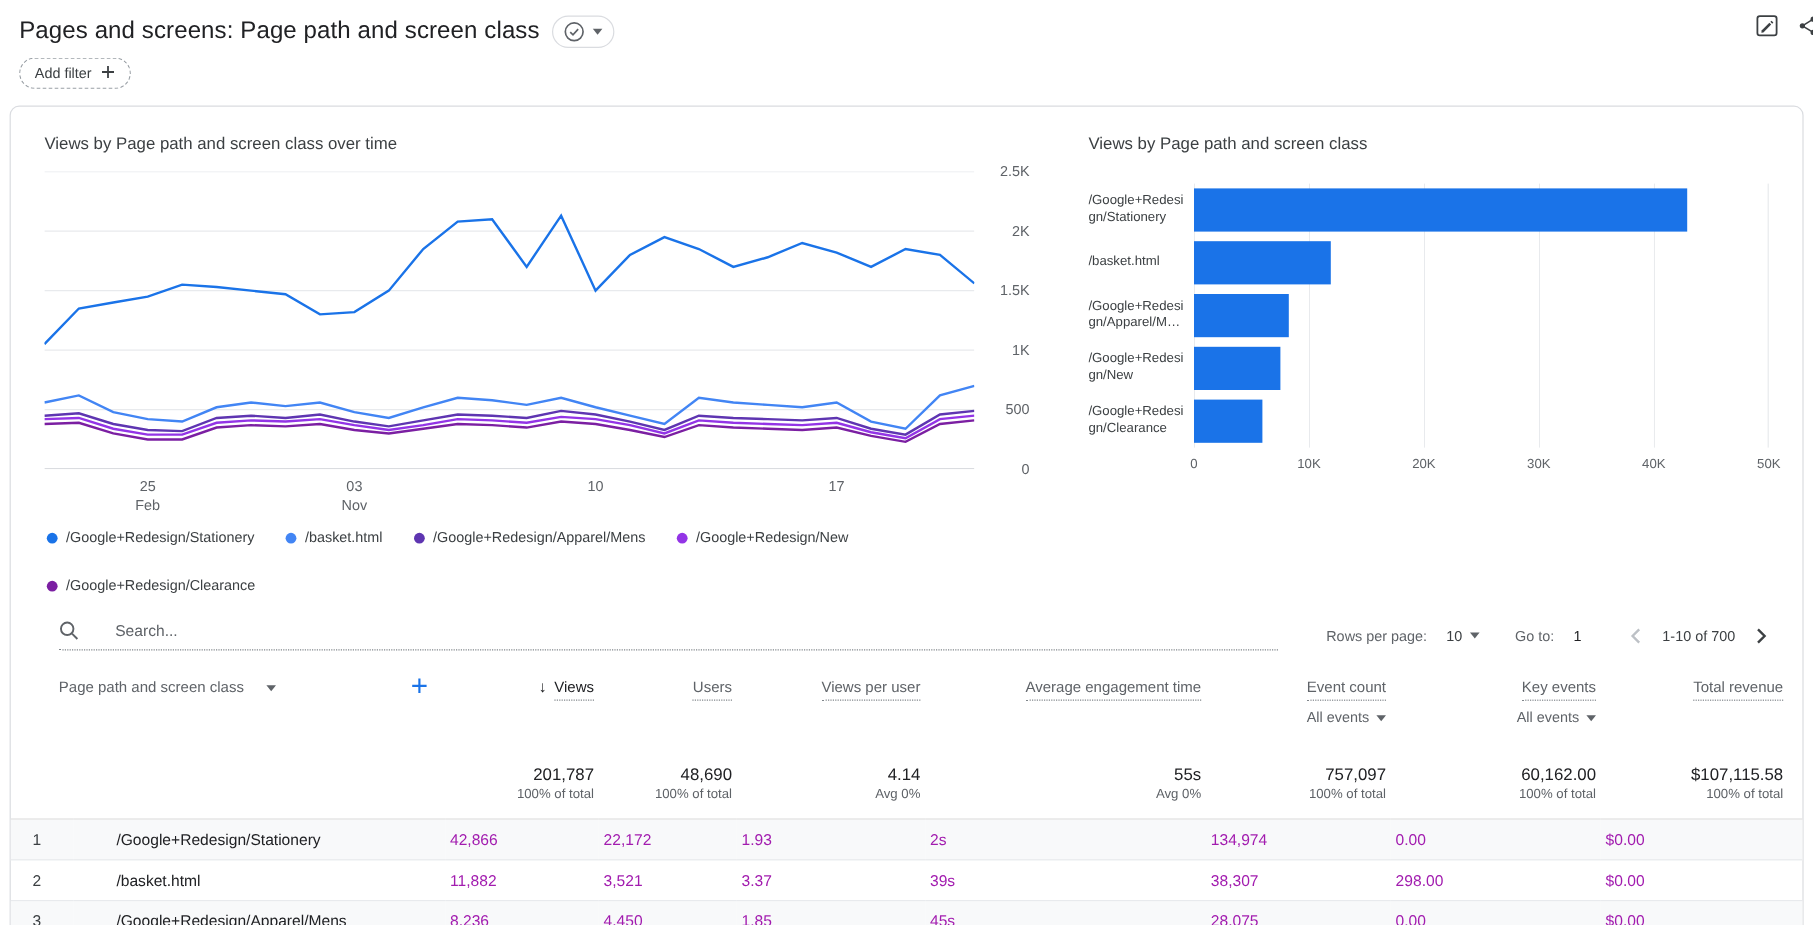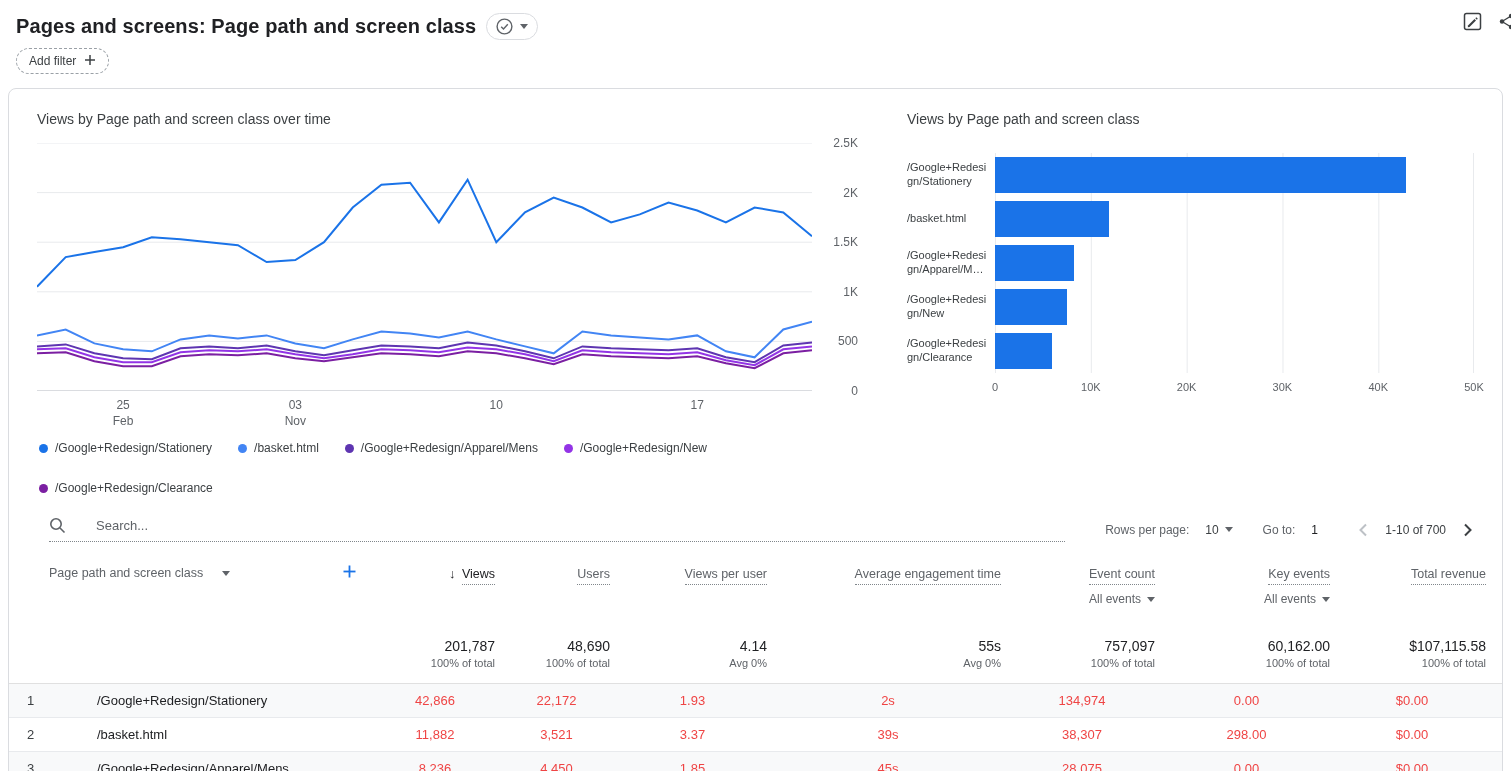--- a/index.html
+++ b/index.html
@@ -5,21 +5,21 @@
   * { box-sizing: border-box; }
   html,body { margin:0; padding:0; }
   body {
     font-family: "Liberation Sans", sans-serif;
     background:#fff; color:#202124;
   }
   .screen { width:1511px; height:771px; position:relative; overflow:hidden; background:#fff; }
 
   
   .topbar { display:flex; align-items:center; padding:12px 16px 0 16px; height:40px; position:relative; }
-  .page-title { font-size:20px; font-weight:700; color:#202124; margin:0; letter-spacing:0.1px; }
+  .page-title { font-size:20px; font-weight:400; color:#202124; margin:0; letter-spacing:0.1px; }
   .status-pill { margin-left:10px; display:inline-flex; align-items:center; gap:7px;
     border:1px solid #dadce0; border-radius:16px; padding:4px 9px; background:#fff; cursor:pointer; }
   .caret-down { width:0; height:0; border-left:4px solid transparent; border-right:4px solid transparent;
     border-top:5px solid #5f6368; display:inline-block; }
   .top-icons { position:absolute; right:-6px; top:10px; display:flex; gap:12px; align-items:center; }
   .icon-btn { width:22px; height:22px; display:inline-flex; align-items:center; justify-content:center; cursor:pointer; }
 
   
   .filter-row { padding:8px 16px 10px 16px; }
   .add-filter-chip { display:inline-flex; align-items:flex-start; gap:8px; border:1px dashed #9aa0a6;
@@ -85,21 +85,21 @@
   .plus-wrap { margin-left:auto; margin-right:10px; cursor:pointer; }
 
   .totals-row td { padding:22px 4px 14px 4px; border-bottom:1px solid #e0e0e0; }
   .totals-main { display:block; font-size:14px; color:#202124; text-align:right; }
   .totals-sub { display:block; font-size:11px; color:#5f6368; margin-top:3px; text-align:right; }
 
   .data-row td { padding:9px 4px; font-size:13px; border-bottom:1px solid #e8eaed; }
   .data-row:nth-child(odd) { background:#f8f9fa; }
   .cell-index { text-align:left; padding-left:18px !important; color:#3c4043; }
   .cell-page { text-align:left; padding-left:36px !important; color:#202124; }
-  .cell-num { text-align:center; color:#ef4444; }
+  .cell-num { text-align:left; color:#a21caf; }
   td.last-col, th.last-col { padding-right:16px !important; }
 </style>
 </head>
 <body>
 
 <div class="screen">
 
   <div class="topbar">
     <h1 class="page-title">Pages and screens: Page path and screen class</h1>
     <div class="status-pill">

